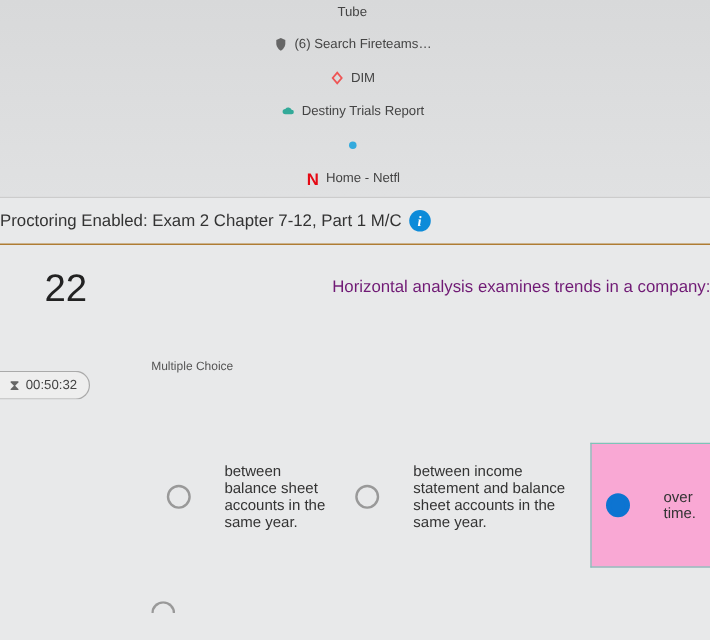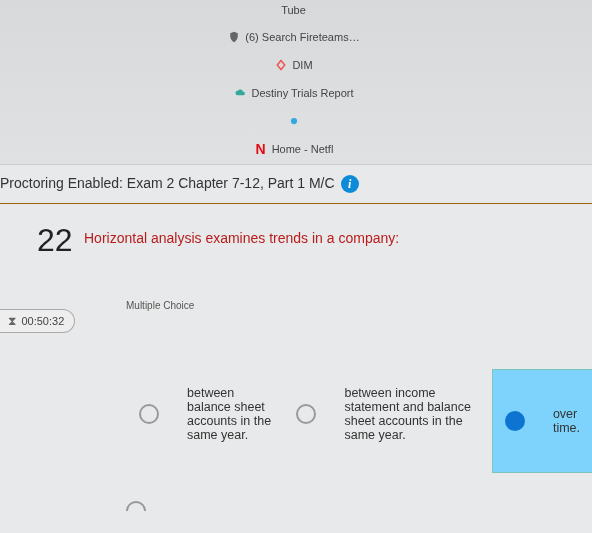--- a/index.html
+++ b/index.html
@@ -39,22 +39,23 @@
       background: #0d8bd9; color: #fff; font-weight: bold;
       display: inline-flex; align-items: center; justify-content: center;
       font-size: 12px; font-style: italic; font-family: Georgia, serif;
     }
     .main { position: relative; padding: 18px 0 0 0; }
     .qnum {
       position: absolute; left: 14px; top: 18px;
       font-size: 32px; color: #222; font-weight: 400; margin-left: 23px;
     }
     .qtext {
-      margin-left: 84px; font-size: 14px; color: #b91c1c;
+      margin-left: 84px; font-size: 14px; color: #701a75;
       padding-top: 8px;
+      text-align: right;
     }
     .mc-label {
       margin-left: 126px; margin-top: 54px; font-size: 10px; color: #555;
     }
     .timer {
       position: absolute; left: 0; top: 105px;
       border: 1px solid #aaa; border-radius: 14px;
       padding: 4px 10px 4px 8px;
       display: flex; align-items: center; gap: 5px;
       font-size: 11px; color: #444; background: #eee;
@@ -64,21 +65,21 @@
     }
     .hourglass { font-size: 12px; color: #666; }
     .options { margin-top: 58px; margin-left: 126px; display: flex; flex-direction: row; }
     .option {
       display: flex; align-items: center; gap: 28px;
       padding: 16px 12px; font-size: 12.5px; color: #333;
       border: 1px solid transparent; border-right: none;
       margin-bottom: 32px;
     }
     .option.selected {
-      border: 1px solid #7cc5b8; background: #7dd3fc;
+      border: 1px solid #7cc5b8; background: #f9a8d4;
       border-right: none;
       margin-bottom: 18px;
     }
     .radio {
       width: 20px; height: 20px; border-radius: 50%;
       border: 2px solid #999; flex-shrink: 0;
       display: inline-flex; align-items: center; justify-content: center;
     }
     .option.selected .radio { border-color: #0d74d1; background: #0d74d1; }
     .option.selected .radio::after {

